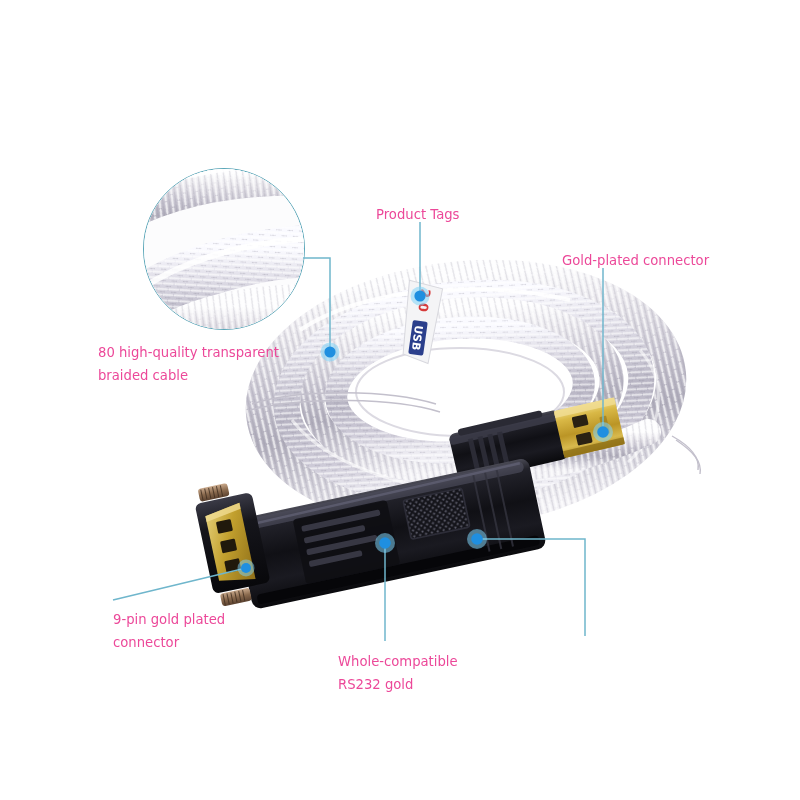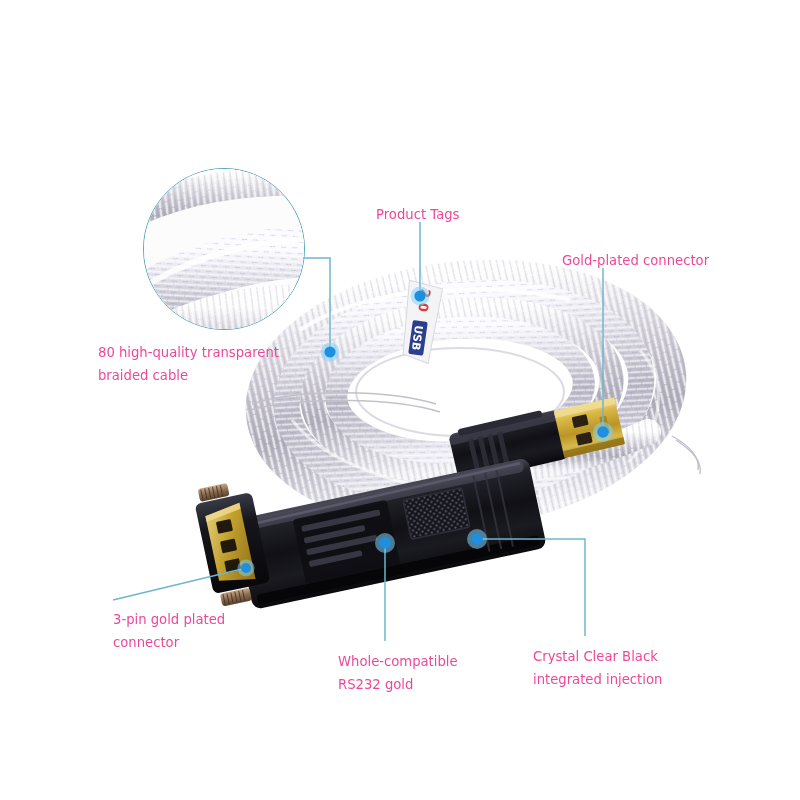--- a/index.html
+++ b/index.html
@@ -308,22 +308,20 @@
   </svg>
 
 
   <div class="label" style="left:98px;top:341px;">80 high-quality transparent
 braided cable</div>
 
   <div class="label" style="left:376px;top:203px;">Product Tags</div>
 
   <div class="label" style="left:562px;top:249px;">Gold-plated connector</div>
 
-  <div class="label" style="left:113px;top:608px;">3-pin gold plated
+  <div class="label" style="left:113px;top:608px;">9-pin gold plated
 connector</div>
 
   <div class="label" style="left:338px;top:650px;">Whole-compatible
 RS232 gold</div>
 
-  <div class="label" style="left:533px;top:645px;">Crystal Clear Black
-integrated injection</div>
 
 </div>
 
 </body></html>

